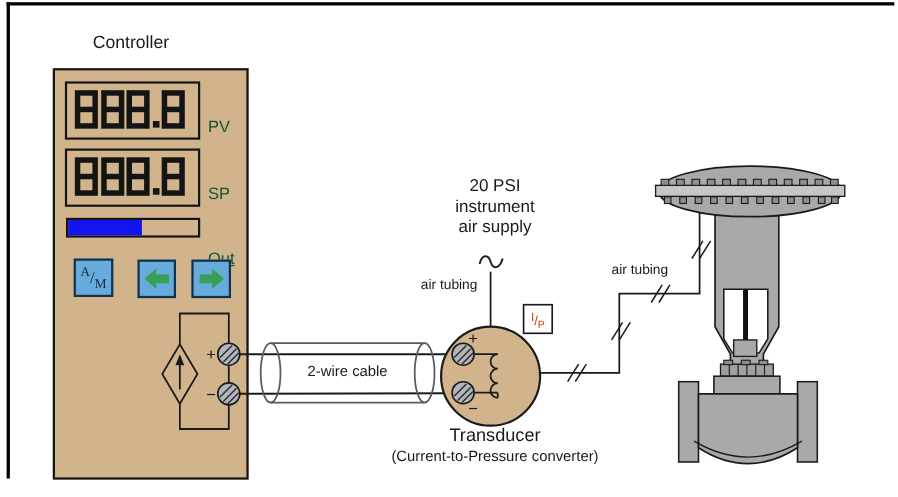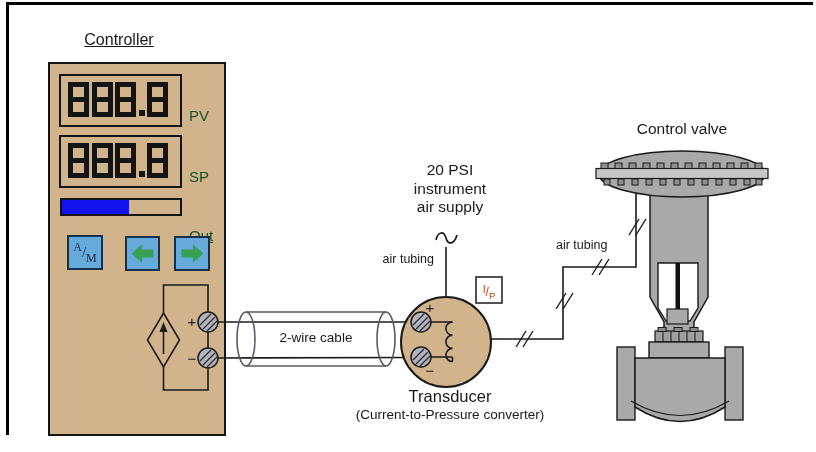--- a/index.html
+++ b/index.html
@@ -49,21 +49,21 @@
   .ip-p{vertical-align:-3px;font-size:9.5px;}
 </style>
 </head>
 <body>
 
 <div class="stage">
 
   <div class="frame-top"></div>
   <div class="frame-left"></div>
 
-  <div class="lbl center" style="left:49px;top:31px;width:140px;font-size:16px;text-decoration:underline;">Controller</div>
+  <div class="lbl center" style="left:49px;top:31px;width:140px;font-size:16px;">Controller</div>
 
   <div class="panel">
     <div class="display" style="top:10px;">
         <div class="seg-digit"></div>
         <div class="seg-digit"></div>
         <div class="seg-digit"></div>
         <div class="seg-dot"></div>
         <div class="seg-digit"></div>
       </div>
     <div class="disp-lbl" style="top:27px;">PV</div>
@@ -219,14 +219,13 @@
 
   <div class="lbl" style="left:556px;top:238px;width:80px;font-size:12.5px;">air tubing</div>
 
   <div class="ip-box"><span>
     <span class="ip-i">I</span><span class="ip-s">/</span><span class="ip-p">P</span>
   </span></div>
 
   <div class="lbl center" style="left:390px;top:387px;width:120px;font-size:16.5px;">Transducer</div>
   <div class="lbl center" style="left:330px;top:407px;width:240px;font-size:13.5px;">(Current-to-Pressure converter)</div>
 
-  <div class="lbl center" style="left:607px;top:120px;width:150px;font-size:15.5px;">Control valve</div>
 </div>
 
 </body></html>

